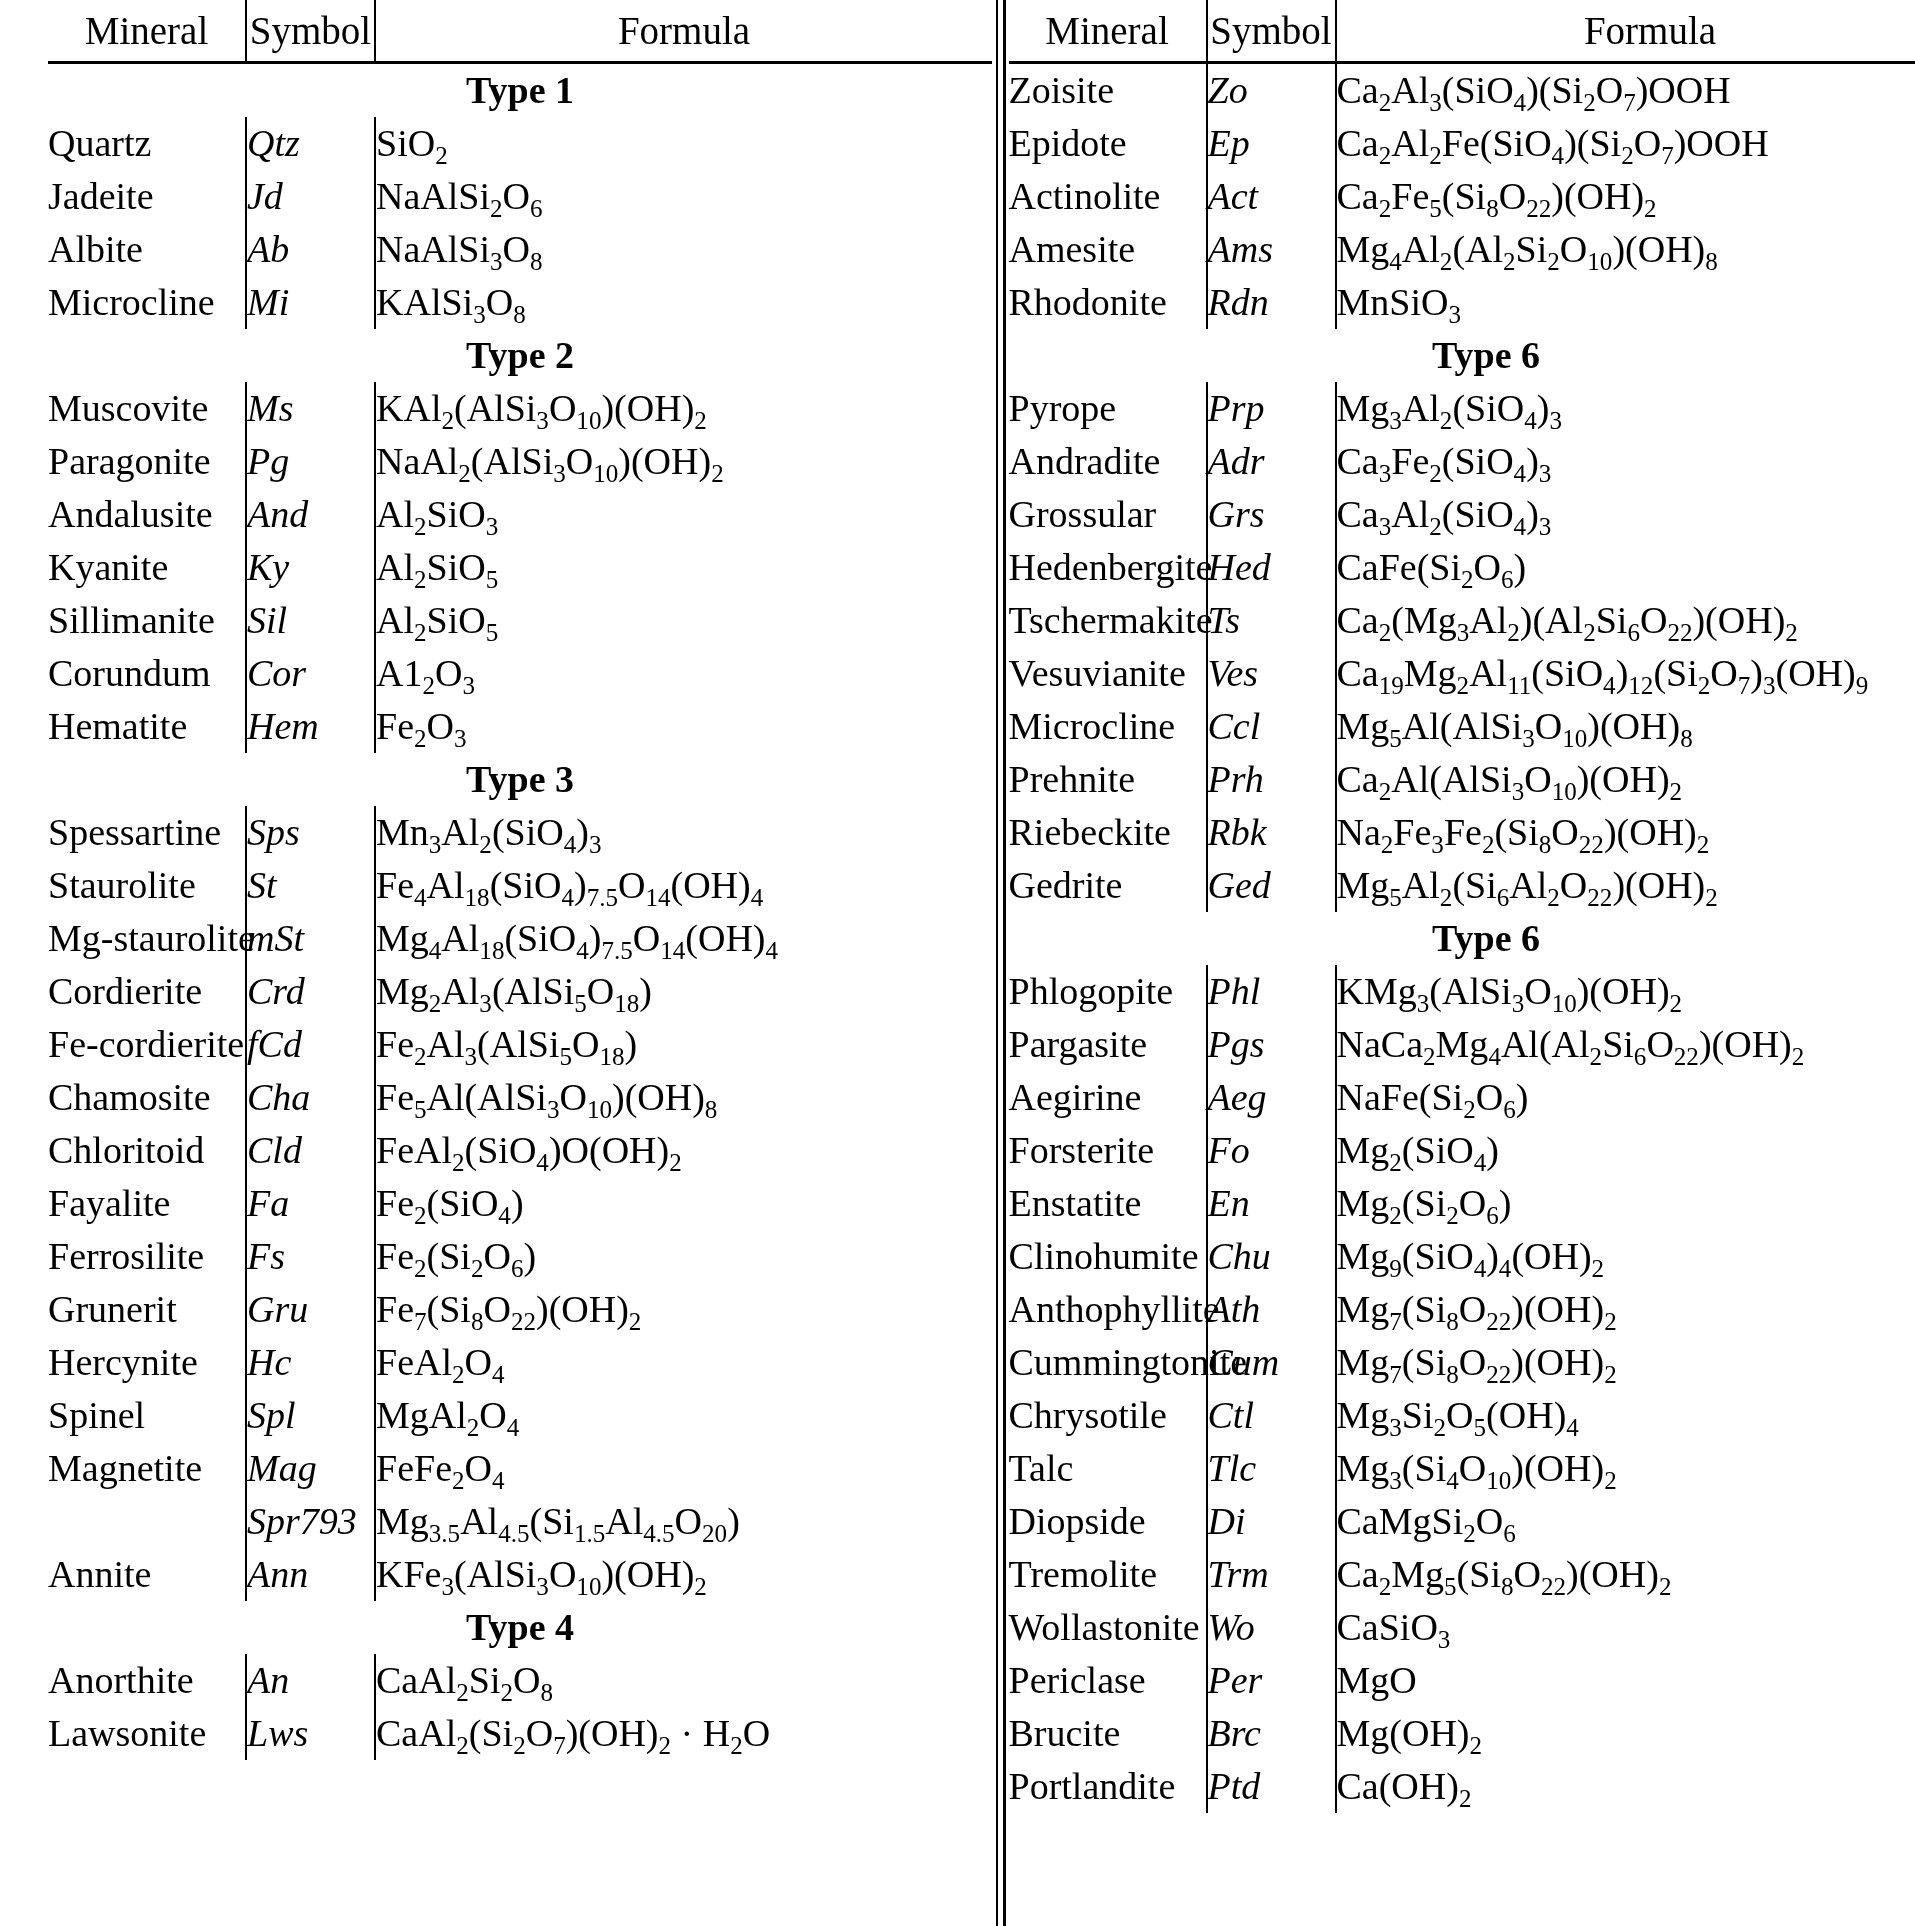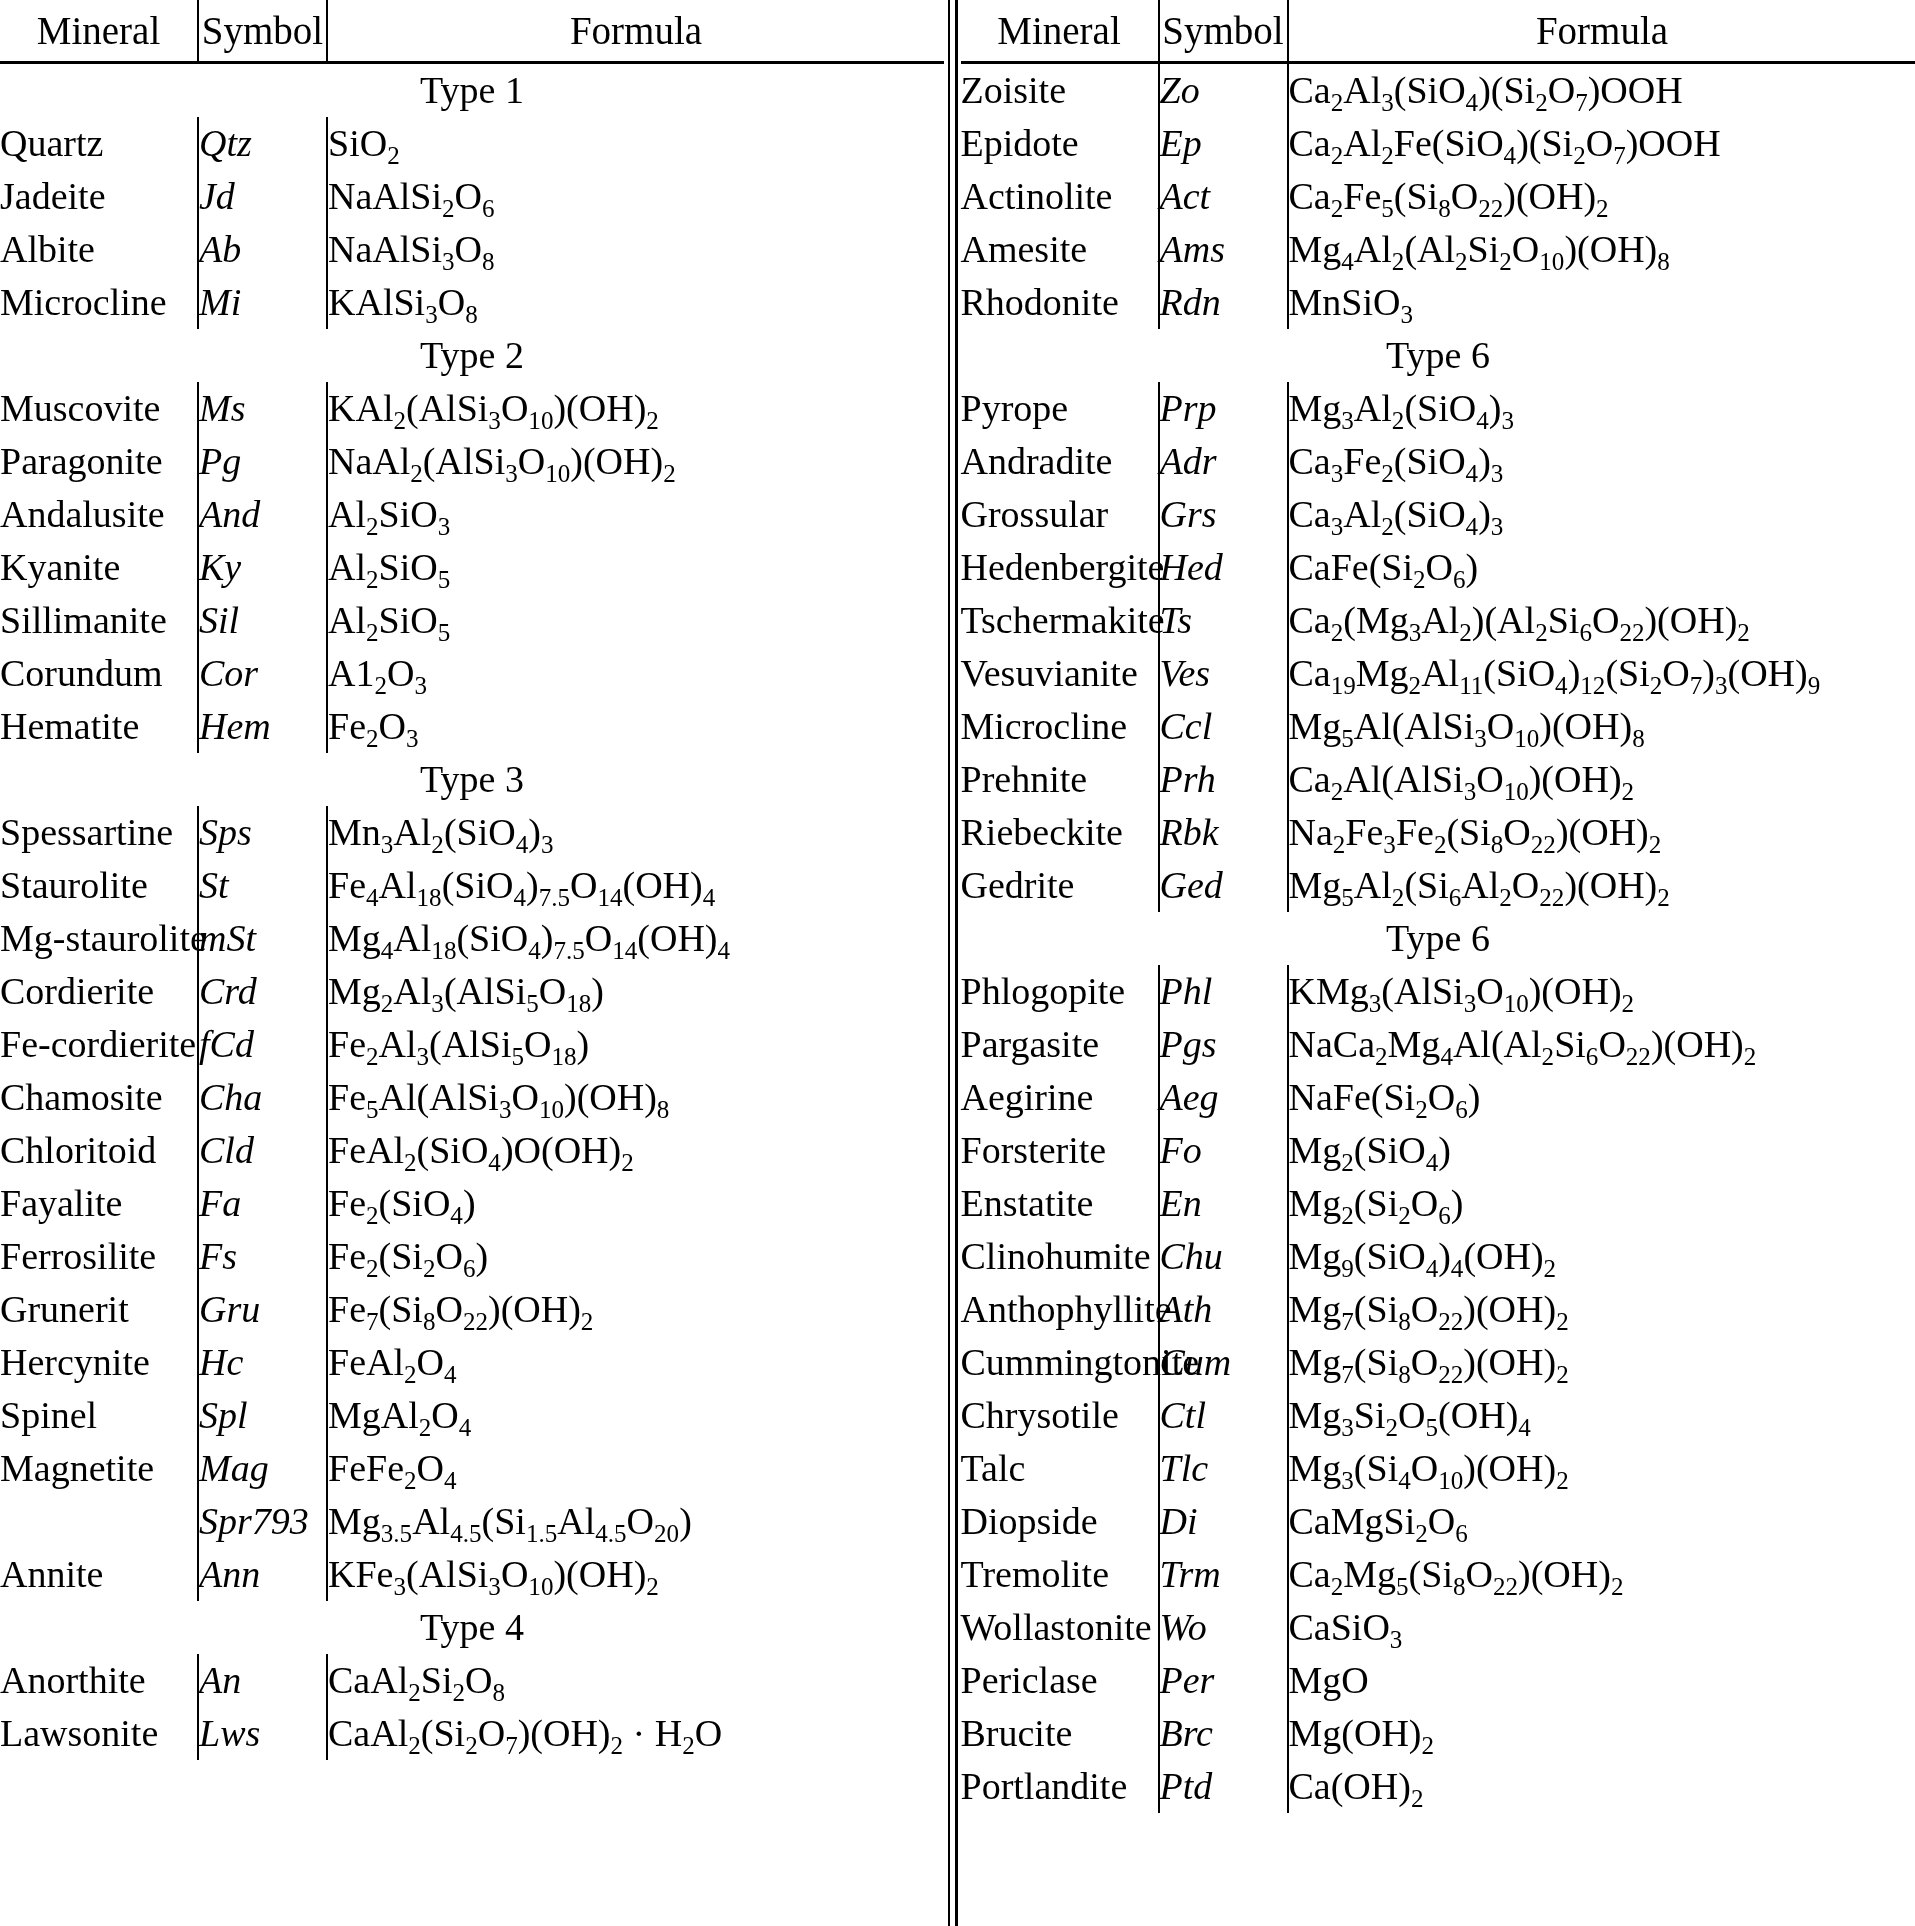--- a/index.html
+++ b/index.html
@@ -13,20 +13,21 @@
     height: 1927px;
     font-family: "Liberation Serif", "DejaVu Serif", serif;
     color: #000000;
     overflow: hidden;
   }
   #sheet {
     width: 1916px;
     height: 1927px;
     position: relative;
     box-sizing: border-box;
+    padding-left: 48px;
   }
   .table-wrap {
     display: flex;
     flex-direction: row;
     align-items: stretch;
     width: 1916px;
     height: 1927px;
   }
   .half {
     display: flex;
@@ -97,21 +98,21 @@
     font-style: italic;
     padding-left: 16.5px;
     border-right: 2.8px solid #000;
   }
   td.formula {
     text-align: left;
     padding-left: 16.5px;
   }
   tr.type-row td {
     text-align: center;
-    font-weight: normal;
+    font-weight: bold;
     border: none;
     height: 53px;
     font-size: 38px;
   }
   
   sub {
     font-size: 0.66em;
     line-height: 0;
     vertical-align: -0.30em;
   }

